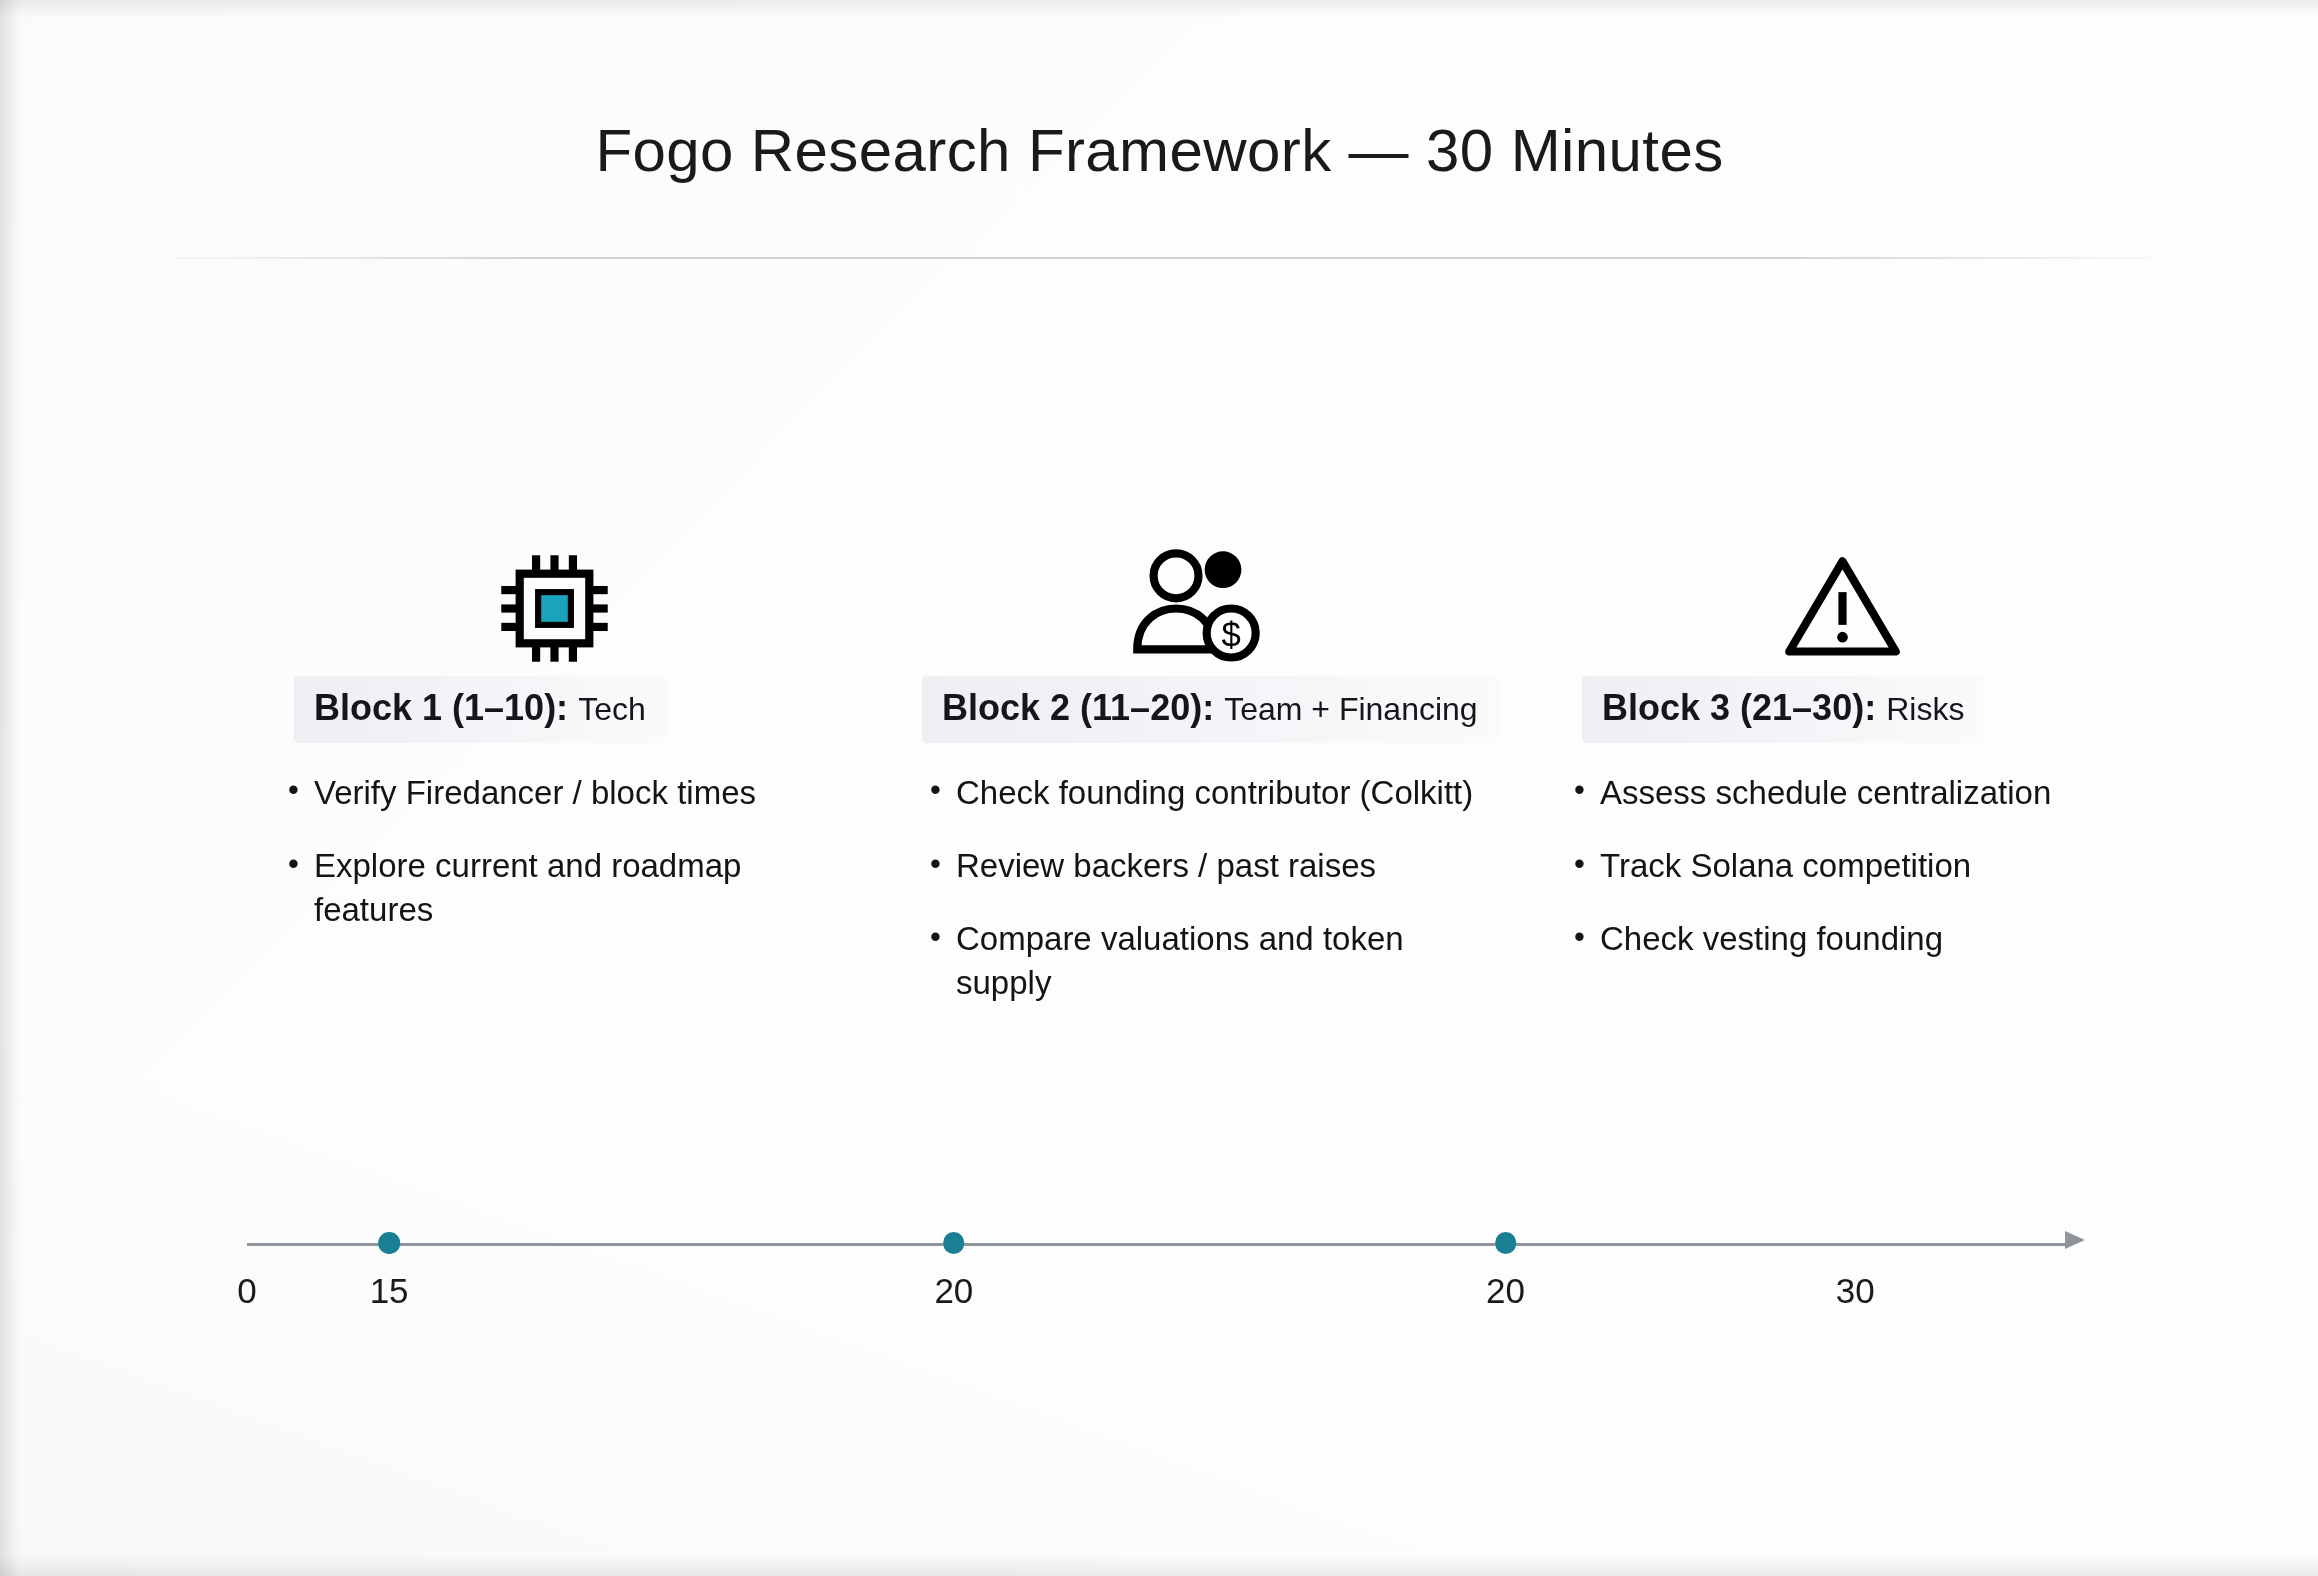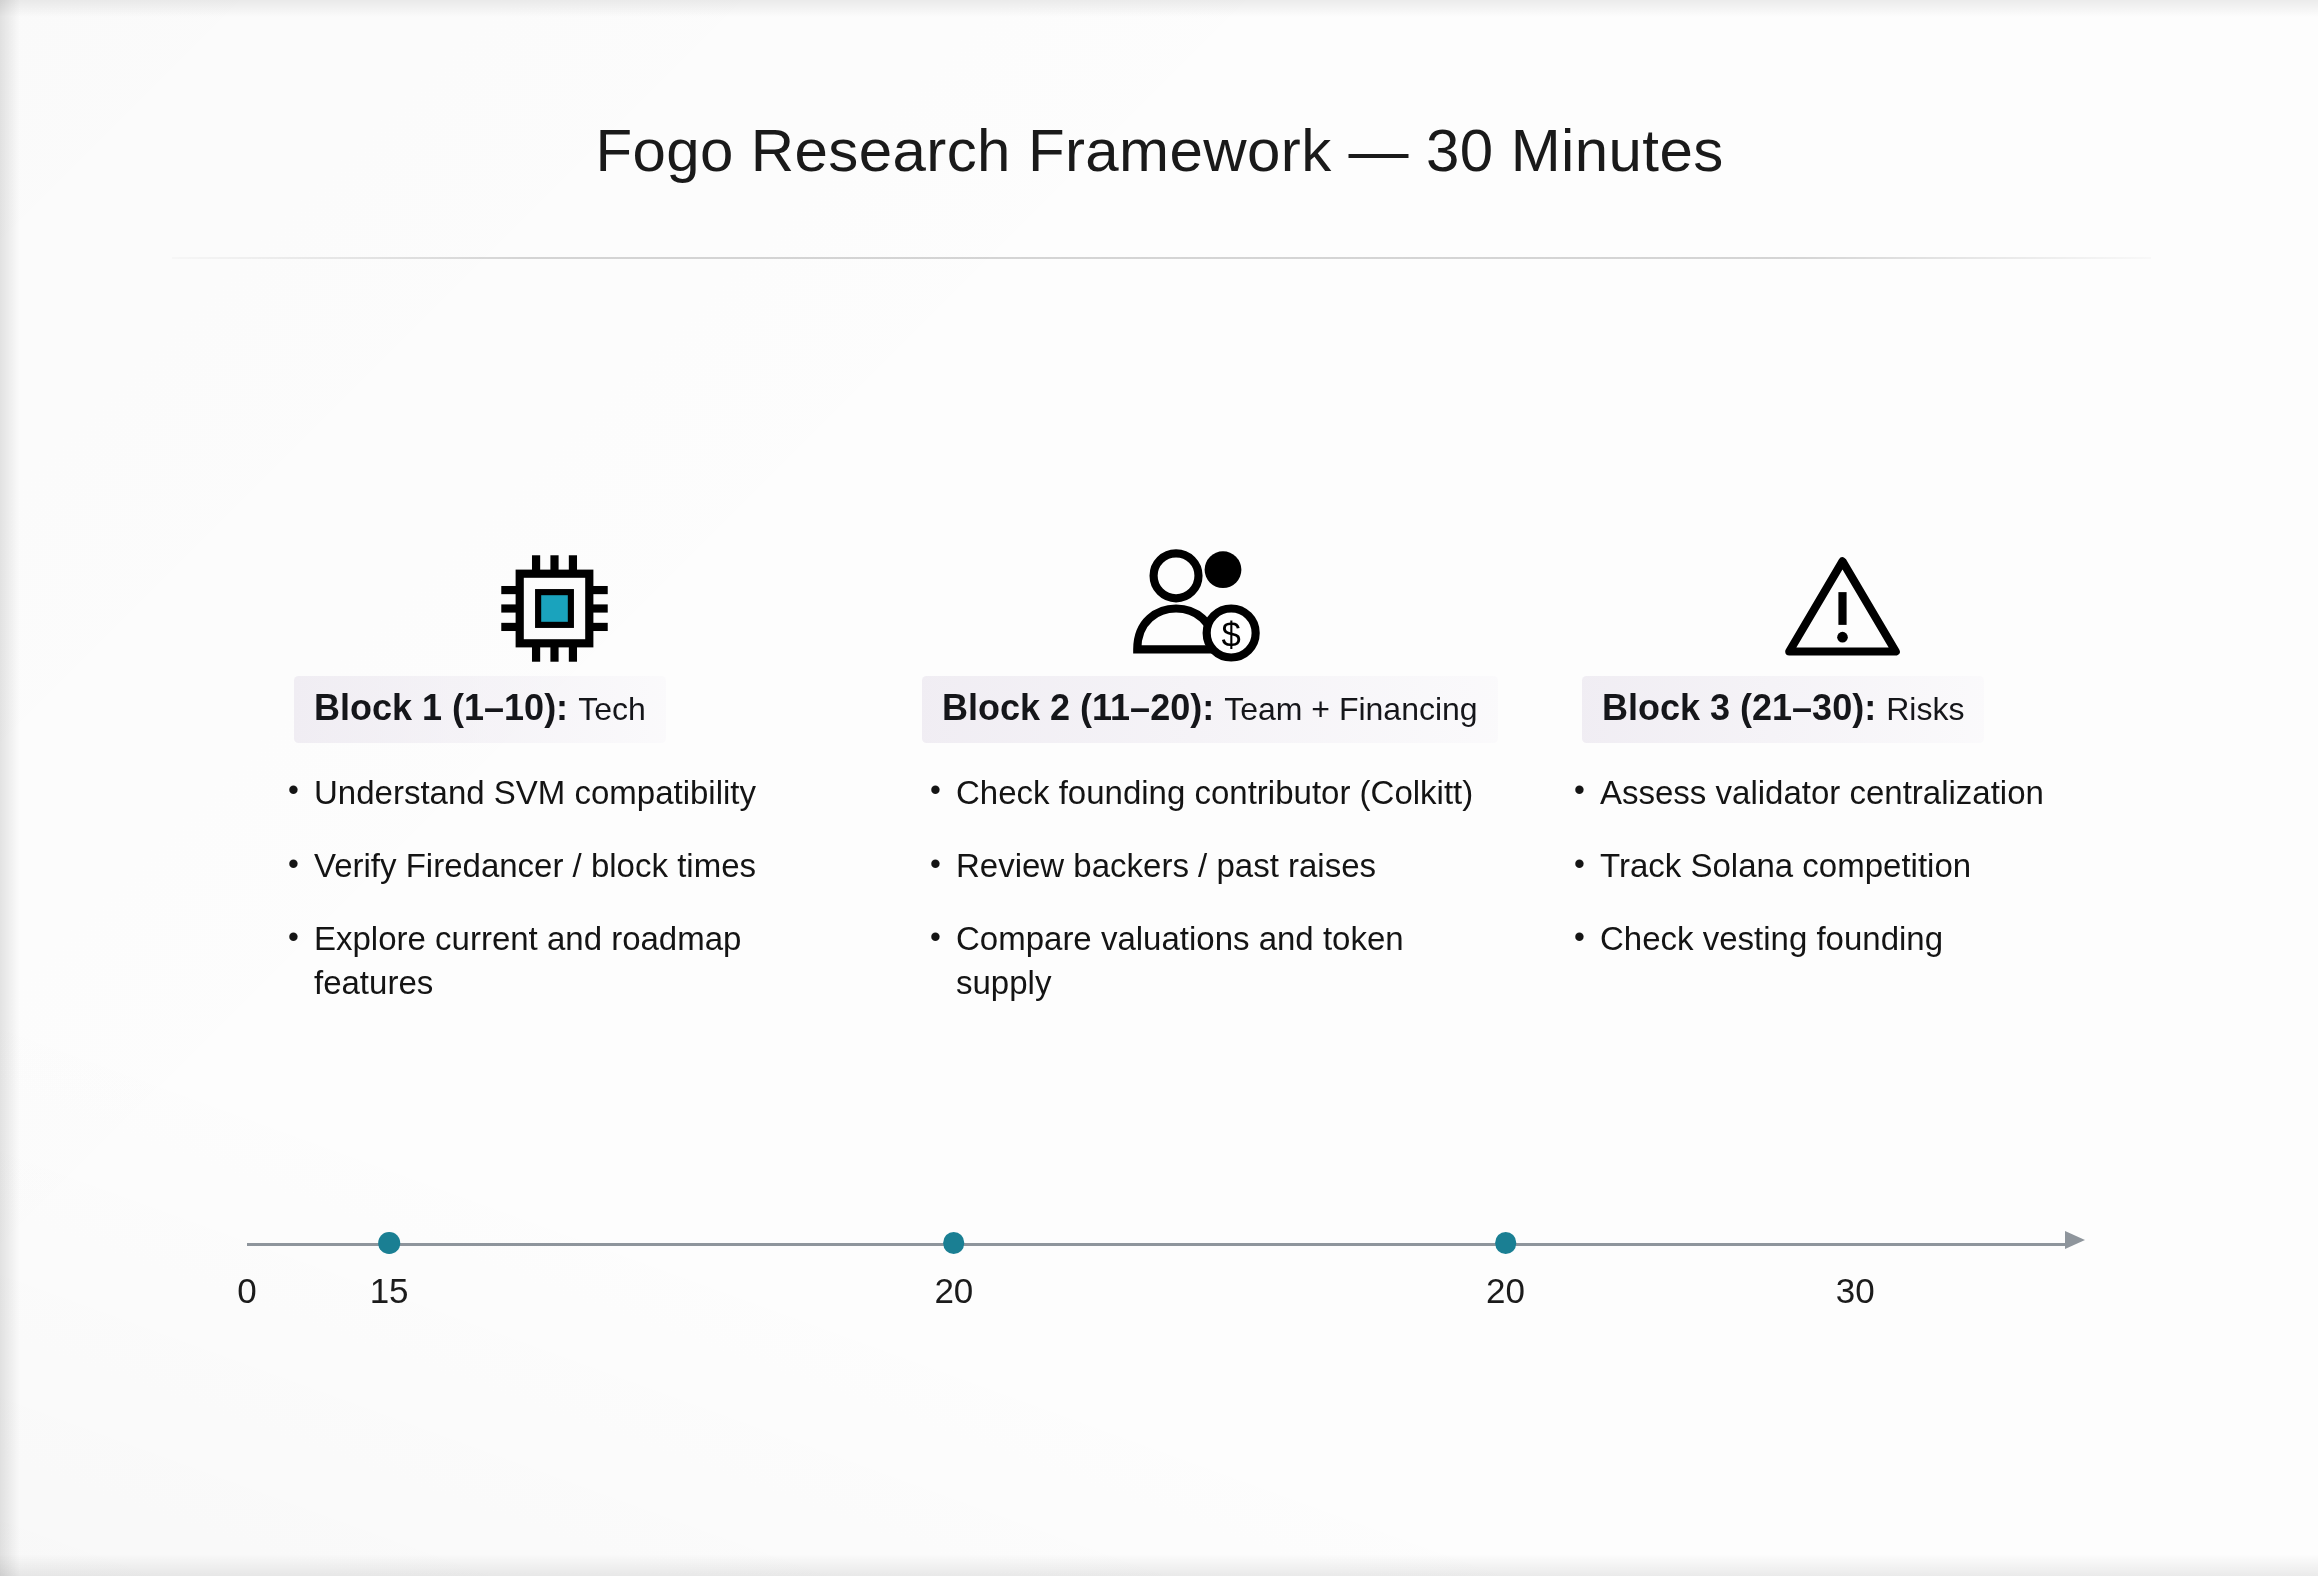--- a/index.html
+++ b/index.html
@@ -206,21 +206,20 @@
             <rect x="50" y="30" width="8" height="4"></rect>
             <rect x="50" y="39" width="8" height="4"></rect>
           </g>
         </svg>
       </div>
       <div class="heading">
         <span>Block 1 (1–10):</span>
         <span class="sub">Tech</span>
       </div>
       <ul class="bullets">
-        <li>Understand SVM compatibility</li>
         <li>Verify Firedancer / block times</li>
         <li>Explore current and roadmap features</li>
       </ul>
     </div>
 
     <div class="col col2">
       <div class="icon-wrap col2">
         <svg width="147" height="131" viewBox="0 0 72 64" aria-hidden="true">
           <circle cx="25" cy="16" r="11" fill="none" stroke="#000000" stroke-width="4"></circle>
           <path d="M6 52 C6 38 16 32 25 32 C34 32 44 38 44 52 Z" fill="none" stroke="#000000" stroke-width="4"></path>
@@ -246,21 +245,21 @@
           <path d="M32 9 L58 53 L6 53 Z" fill="none" stroke="#000000" stroke-width="4" stroke-linejoin="round"></path>
           <rect x="30" y="24" width="4" height="16" fill="#000000"></rect>
           <circle cx="32" cy="46" r="2.6" fill="#000000"></circle>
         </svg>
       </div>
       <div class="heading">
         <span>Block 3 (21–30):</span>
         <span class="sub">Risks</span>
       </div>
       <ul class="bullets">
-        <li>Assess validator centralization</li>
+        <li>Assess schedule centralization</li>
         <li>Track Solana competition</li>
         <li>Check vesting founding</li>
       </ul>
     </div>
 
   </div>
 
   <div class="timeline">
     <div class="axis"></div>
     <div class="arrow-head"></div>

